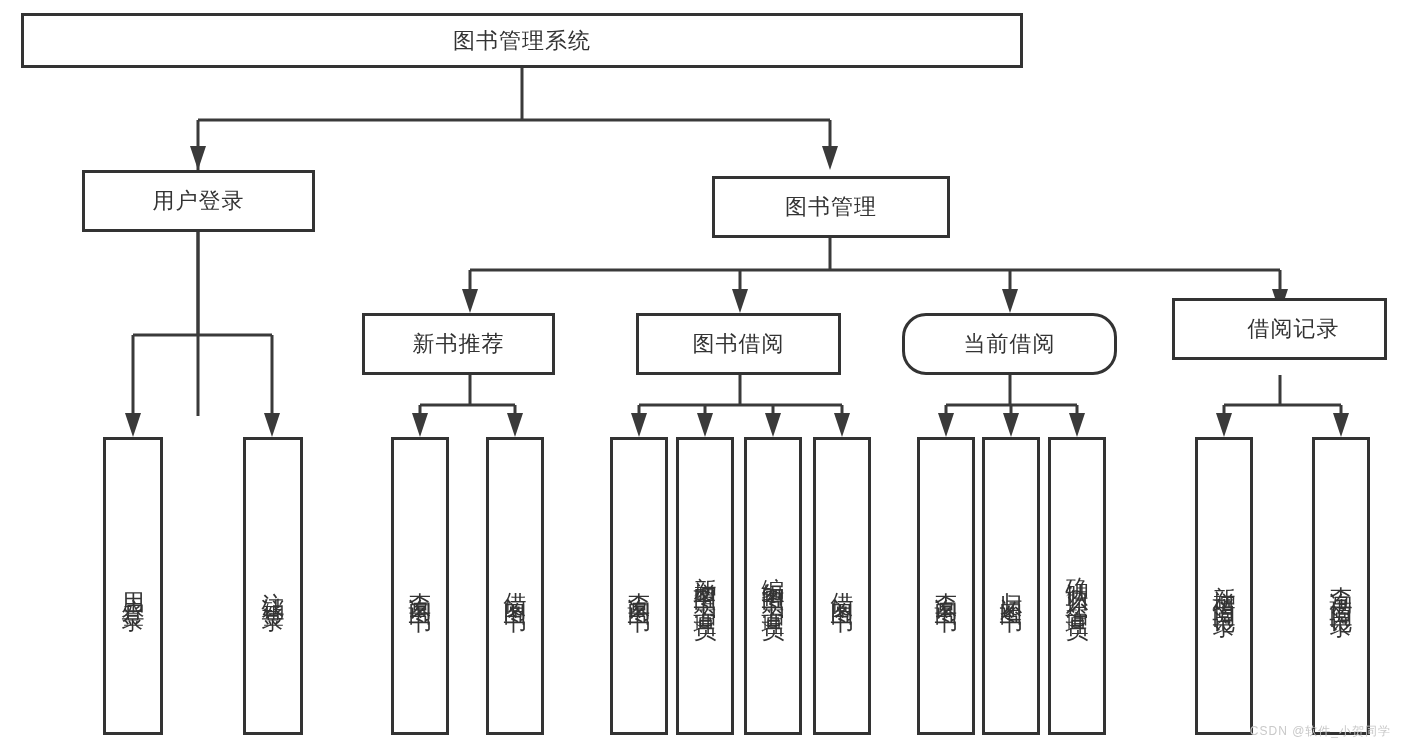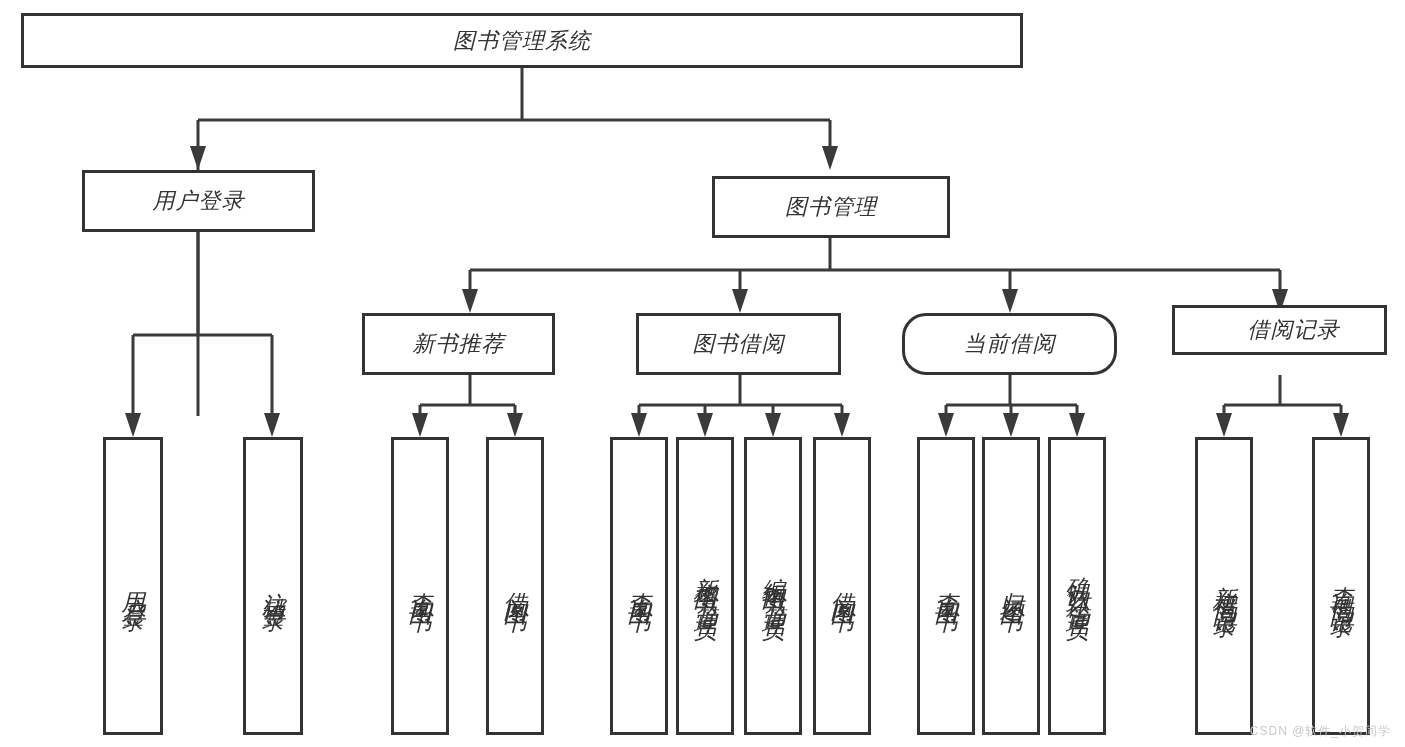--- a/index.html
+++ b/index.html
@@ -41,21 +41,20 @@
   }
   .box {
     position: absolute;
     box-sizing: border-box;
     border: 3px solid var(--box-border);
     background: var(--background);
     display: flex;
     align-items: center;
     justify-content: center;
     color: var(--text);
-    font-style: italic;
   }
   .box .label {
     white-space: nowrap;
   }
   .hbox .label {
     font-size: 22px;
     letter-spacing: 1px;
   }
   .leaf {
     padding: 6px 0;
@@ -131,21 +130,21 @@
 
   <div class="box hbox" style="left:362px; top:313px; width:193px; height:62px;">
     <span class="label">新书推荐</span>
   </div>
   <div class="box hbox" style="left:636px; top:313px; width:205px; height:62px;">
     <span class="label">图书借阅</span>
   </div>
   <div class="box hbox" style="left:902px; top:313px; width:215px; height:62px;border-radius:24px;">
     <span class="label">当前借阅</span>
   </div>
-  <div class="box hbox" style="left:1172px; top:305px; width:215px; height:50px;padding-left:28px;">
+  <div class="box hbox" style="left:1172px; top:298px; width:215px; height:62px;padding-left:28px;">
     <span class="label">借阅记录</span>
   </div>
 
   <div class="box leaf" style="left:103px; top:437px; width:60px; height:298px;">
     <span class="label">用户登录</span>
   </div>
   <div class="box leaf" style="left:243px; top:437px; width:60px; height:298px;">
     <span class="label">注销登录</span>
   </div>
 

